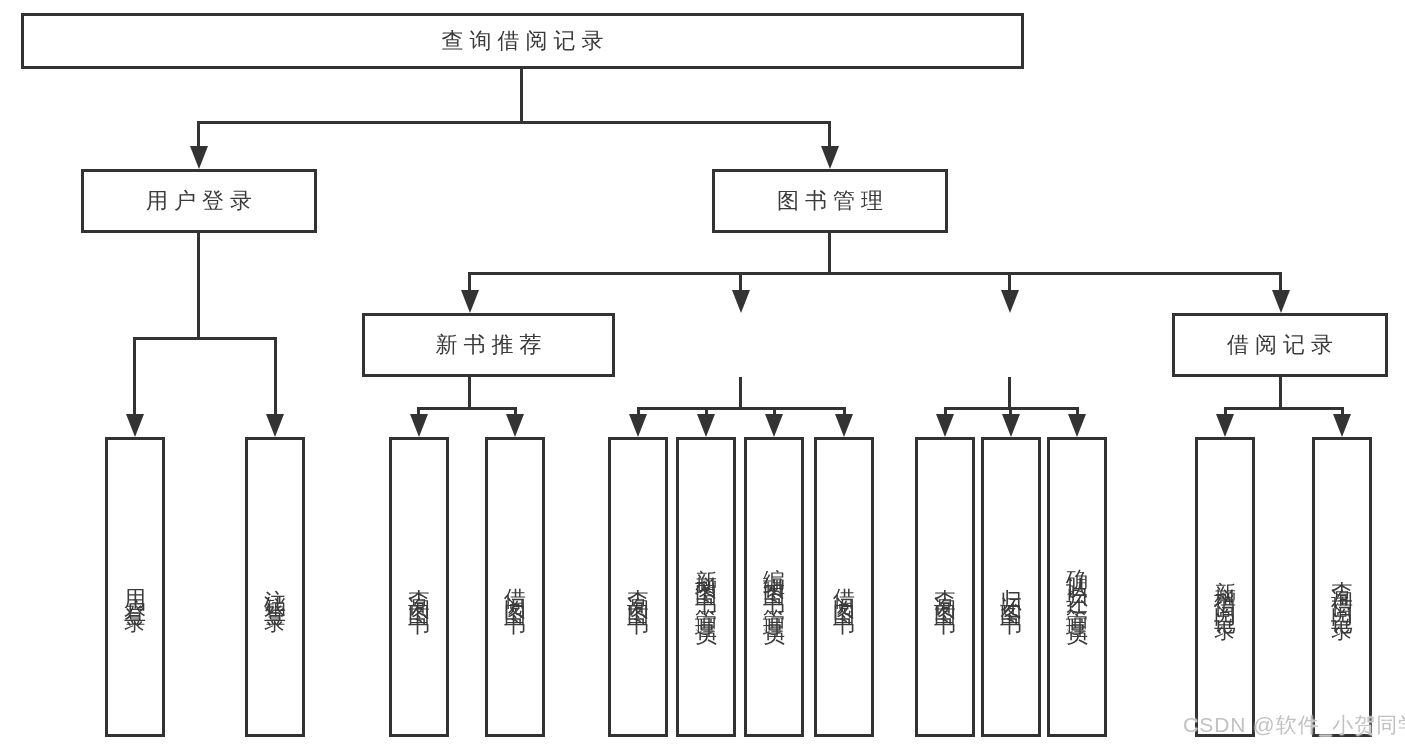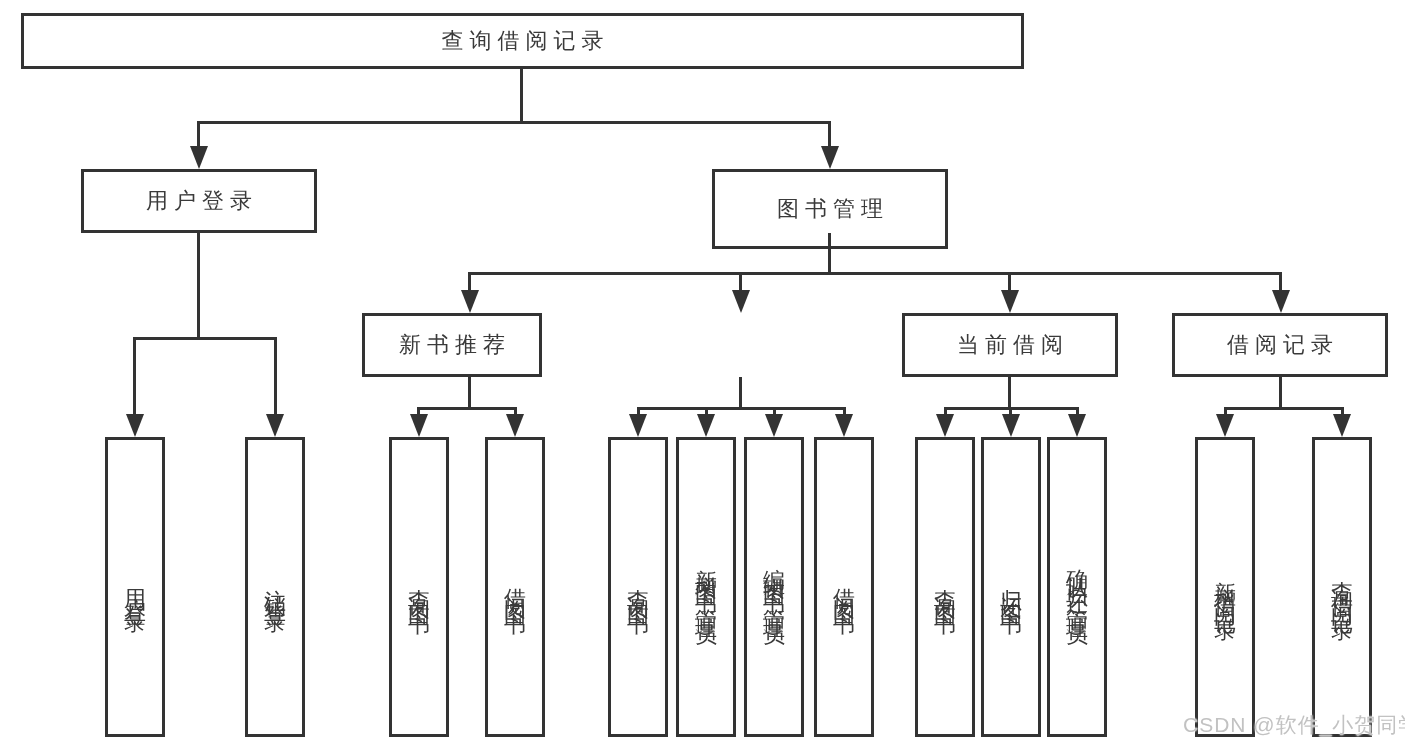--- a/index.html
+++ b/index.html
@@ -40,21 +40,21 @@
   <div class="line" style="left:520px;top:69px;width:3px;height:52px;"></div>
   <div class="line" style="left:197px;top:121px;width:634px;height:3px;"></div>
   <div class="line" style="left:197px;top:121px;width:3px;height:28px;"></div>
   <div class="line" style="left:828px;top:121px;width:3px;height:28px;"></div>
   <div class="arr" style="left:190px;top:146px;"></div>
   <div class="arr" style="left:821px;top:146px;"></div>
 
   <div class="box" style="left:81px;top:169px;width:236px;height:64px;">
     <span class="hlabel">用户登录</span>
   </div>
-  <div class="box" style="left:712px;top:169px;width:236px;height:80px;">
+  <div class="box" style="left:712px;top:169px;width:236px;height:64px;">
     <span class="hlabel">图书管理</span>
   </div>
 
   <div class="line" style="left:197px;top:233px;width:3px;height:104px;"></div>
   <div class="line" style="left:133px;top:337px;width:144px;height:3px;"></div>
   <div class="line" style="left:133px;top:337px;width:3px;height:78px;"></div>
   <div class="line" style="left:274px;top:337px;width:3px;height:78px;"></div>
   <div class="arr" style="left:126px;top:414px;"></div>
   <div class="arr" style="left:266px;top:414px;"></div>
 
@@ -62,25 +62,22 @@
   <div class="line" style="left:468px;top:272px;width:814px;height:3px;"></div>
   <div class="line" style="left:468px;top:272px;width:3px;height:20px;"></div>
   <div class="line" style="left:739px;top:272px;width:3px;height:20px;"></div>
   <div class="line" style="left:1008px;top:272px;width:3px;height:20px;"></div>
   <div class="line" style="left:1279px;top:272px;width:3px;height:20px;"></div>
   <div class="arr" style="left:461px;top:290px;"></div>
   <div class="arr" style="left:732px;top:290px;"></div>
   <div class="arr" style="left:1001px;top:290px;"></div>
   <div class="arr" style="left:1272px;top:290px;"></div>
 
-  <div class="box" style="left:362px;top:313px;width:180px;height:64px;">
+  <div class="box" style="left:362px;top:313px;width:253px;height:64px;">
     <span class="hlabel">新书推荐</span>
-  </div>
-  <div class="box" style="left:902px;top:313px;width:216px;height:64px;">
-    <span class="hlabel">当前借阅</span>
   </div>
   <div class="box" style="left:1172px;top:313px;width:216px;height:64px;">
     <span class="hlabel">借阅记录</span>
   </div>
 
   <div class="line" style="left:468px;top:377px;width:3px;height:31px;"></div>
   <div class="line" style="left:417px;top:407px;width:100px;height:3px;"></div>
   <div class="line" style="left:417px;top:407px;width:3px;height:10px;"></div>
   <div class="line" style="left:514px;top:407px;width:3px;height:10px;"></div>
   <div class="arr" style="left:410px;top:414px;"></div>

